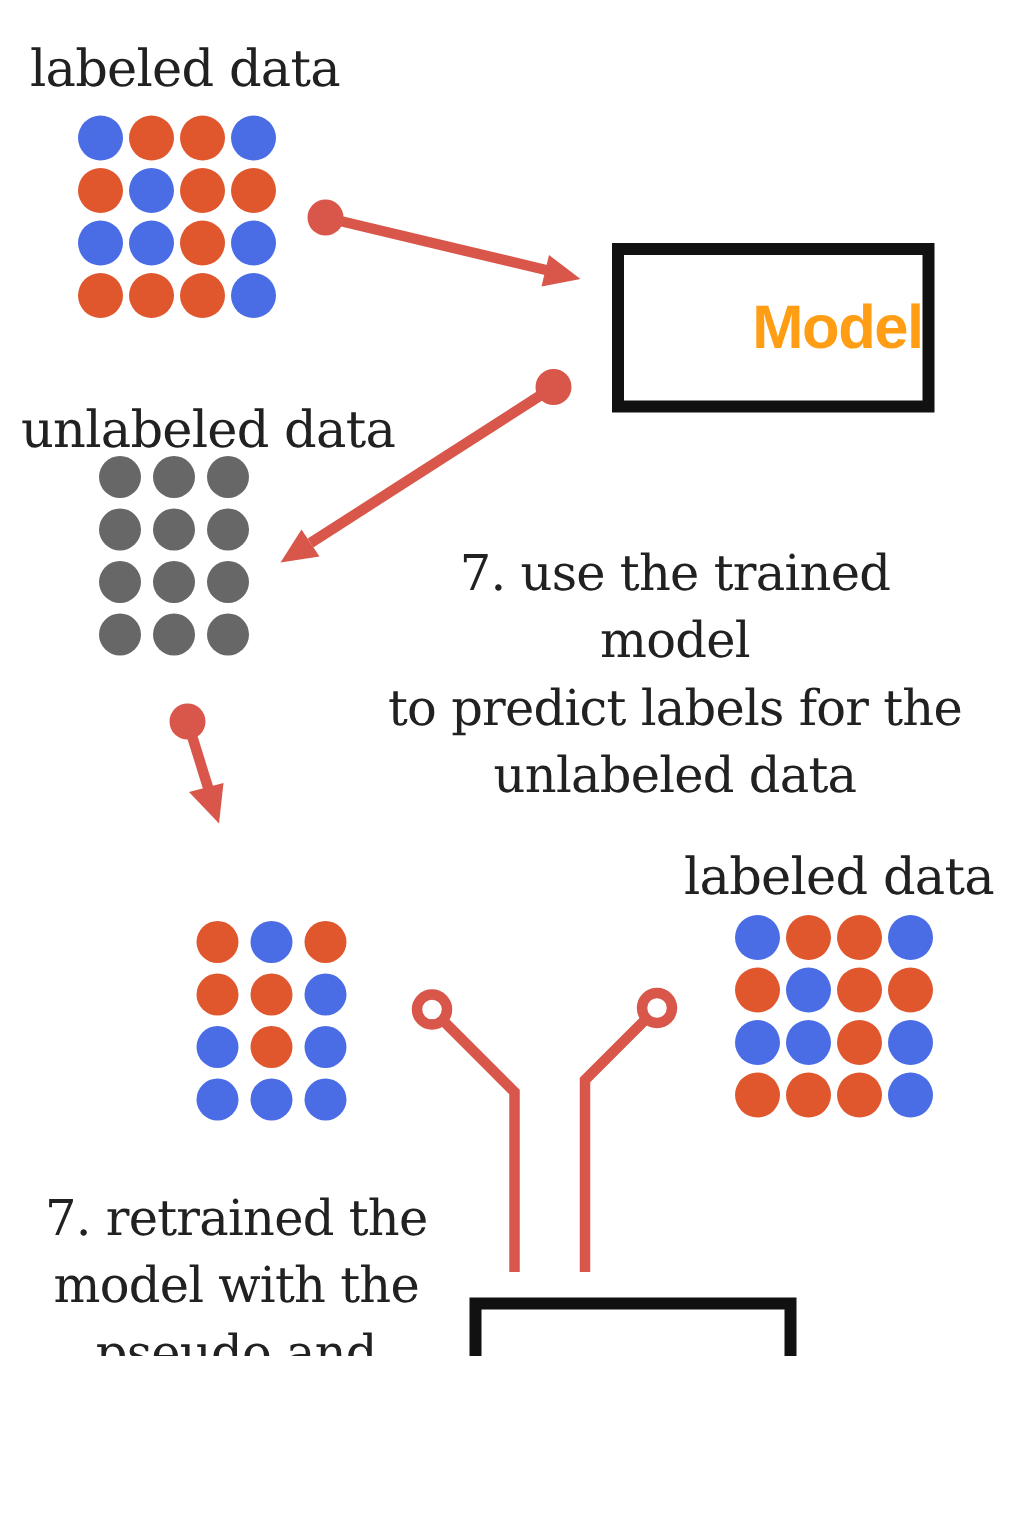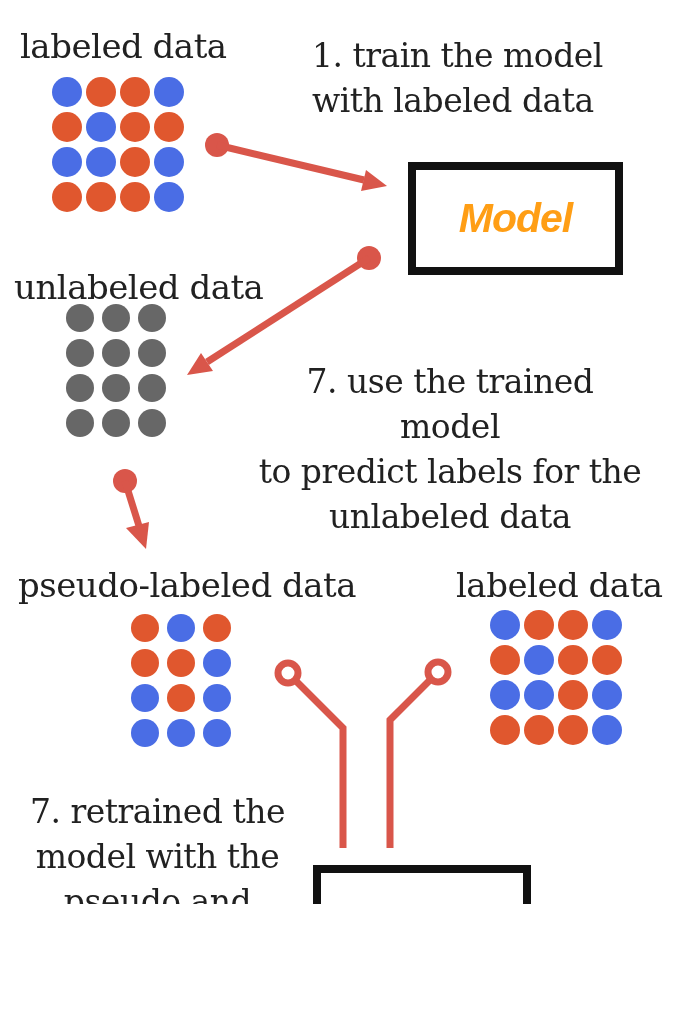--- a/index.html
+++ b/index.html
@@ -34,22 +34,21 @@
   .dot-blue   { background: var(--color-blue, #4a6de5); }
   .dot-orange { background: var(--color-orange, #e0572e); }
   .dot-gray   { background: var(--color-gray, #676767); }
   .model-box {
     position: absolute;
     box-sizing: border-box;
     border: 8px solid var(--color-box_border, #111);
     background: #fff;
     display: flex;
     align-items: center;
-    justify-content: center;
-    font-style: italic;
+    justify-content: flex-end;
   }
   .model-label {
     font-family: "Liberation Sans", sans-serif;
     font-weight: 700;
     font-size: 41px;
     letter-spacing: -1px;
     color: var(--color-model_text, #ff9e15);
   }
   .connector-layer {
     position: absolute;
@@ -94,21 +93,20 @@
     </g>
 
     <g>
       <polyline class="pin-line" points="430,680 390,720 390,848"></polyline>
       <circle class="pin-ring" cx="438" cy="672" r="10"></circle>
     </g>
   </svg>
 
   <div class="diagram-label" style="left:20px; top:26px;">labeled data</div>
   <div class="diagram-label" style="left:14px; top:267px;">unlabeled data</div>
-  <div class="diagram-label" style="left:18px; top:565px;">pseudo-labeled data</div>
   <div class="diagram-label" style="left:456px; top:565px;">labeled data</div>
 
   <div class="dotgrid grid-a" style="left:52px; top:77px;">
       <span class="dot dot-blue"></span>
       <span class="dot dot-orange"></span>
       <span class="dot dot-orange"></span>
       <span class="dot dot-blue"></span>
       <span class="dot dot-orange"></span>
       <span class="dot dot-blue"></span>
       <span class="dot dot-orange"></span>
@@ -162,22 +160,20 @@
       <span class="dot dot-blue"></span>
       <span class="dot dot-blue"></span>
       <span class="dot dot-orange"></span>
       <span class="dot dot-blue"></span>
       <span class="dot dot-orange"></span>
       <span class="dot dot-orange"></span>
       <span class="dot dot-orange"></span>
       <span class="dot dot-blue"></span>
     </div>
 
-  <div class="step-text" style="left:312px; top:33px; width:330px; text-align:left;">1. train the model
-with labeled data</div>
   <div class="step-text" style="left:255px; top:359px; width:390px; text-align:center;">7. use the trained model
 to predict labels for the
 unlabeled data</div>
   <div class="step-text" style="left:5px; top:789px; width:305px; text-align:center;">7. retrained the
 model with the
 pseudo and
 labeled datasets
 together</div>
 
   <div class="model-box" style="left:408px; top:162px; width:215px; height:113px;">

